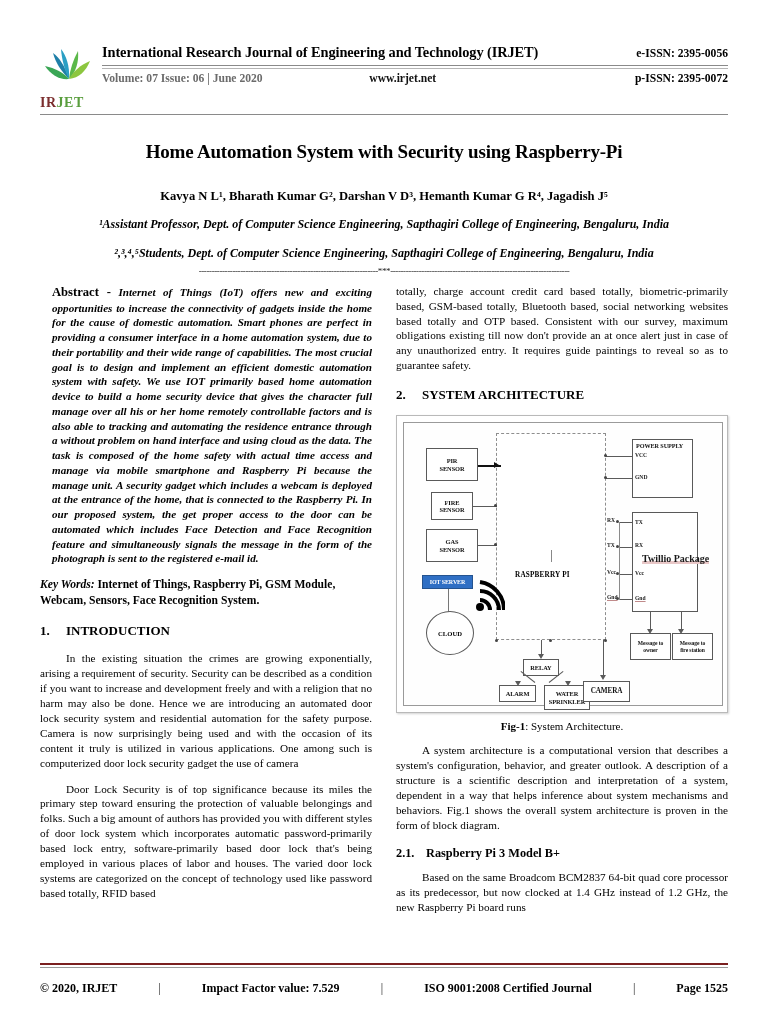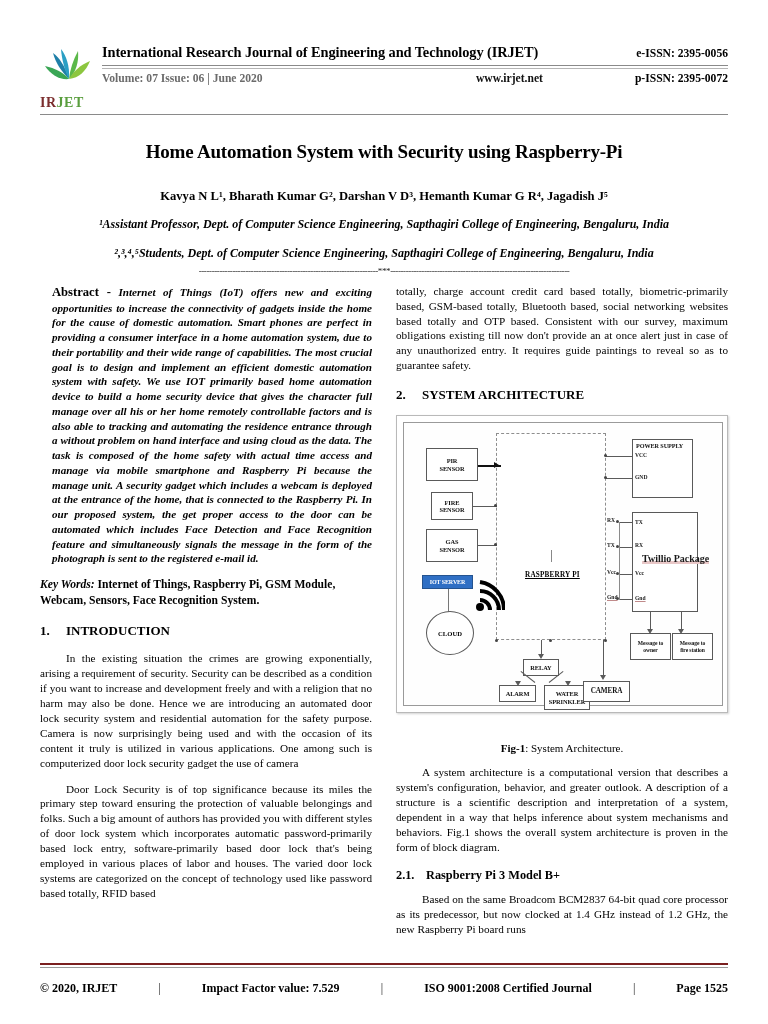--- a/index.html
+++ b/index.html
@@ -73,21 +73,21 @@
     height: 2px;
     margin: 4px 0 3px 0;
   }
   .mast-row2 {
     display: flex;
     align-items: baseline;
     font-size: 11.6px;
     font-weight: bold;
   }
   .mast-vol { color: #6b6b6b; flex: 0 0 auto; }
-  .mast-url { flex: 1 1 auto; text-align: right; padding-right: 92px; color: #111; }
+  .mast-url { flex: 1 1 auto; text-align: center; padding-right: 92px; color: #111; }
   .mast-issn2 { flex: 0 0 auto; white-space: nowrap; text-align: center; }
 
   .mast-rule-bottom {
     border-top: 1.2px solid #8a8a8a;
     margin-top: 4px;
   }
 
   
   .doc-title {
     text-align: center;
@@ -184,21 +184,21 @@
   .fig-inner {
     position: relative;
     width: 100%;
     height: 282px;
     border: 1px solid #9a9a9a;
     background: #fefefe;
   }
   .fig-caption {
     text-align: center;
     font-size: 11px;
-    margin-top: 29px;
+    margin-top: 7px;
   }
   .fig-caption b { font-weight: bold; }
 
   
   .bx {
     position: absolute;
     border: 1px solid #595959;
     background: #fff;
     font-size: 6.4px;
     font-weight: bold;
@@ -357,21 +357,21 @@
     <div class="col">
       <p>totally, charge account credit card based totally, biometric-primarily based, GSM-based totally, Bluetooth based, social networking websites based totally and OTP based. Consistent with our survey, maximum obligations existing till now don't provide an at once alert just in case of any unauthorized entry. It requires guide paintings to reveal so as to guarantee safety.</p>
 
       <h2 class="section"><span class="num">2.</span><span>SYSTEM ARCHITECTURE</span></h2>
 
       <div class="figure">
         <div class="fig-frame">
           <div class="fig-inner">
 
             <div class="bx dashed" style="left:92px; top:10px; width:110px; height:207px;"></div>
-            <div class="rpi-label" style="left:121px; top:148px;text-decoration:underline;">RASPBERRY PI</div>
+            <div class="rpi-label" style="left:111px; top:148px;">RASPBERRY PI</div>
             <div class="ln v" style="left:147px; top:127px; height:12px; background:#888;"></div>
             <div class="dot" style="left:91px; top:216px;"></div>
             <div class="dot" style="left:145px; top:216px;"></div>
             <div class="dot" style="left:200px; top:216px;"></div>
 
             <div class="bx" style="left:22px; top:25px; width:52px; height:33px; white-space:pre-line;">PIR
 SENSOR</div>
             <div class="ln thick" style="left:74px; top:42px; width:23px;"></div>
             <div class="arrow" style="left:90px; top:39px;"></div>
 

